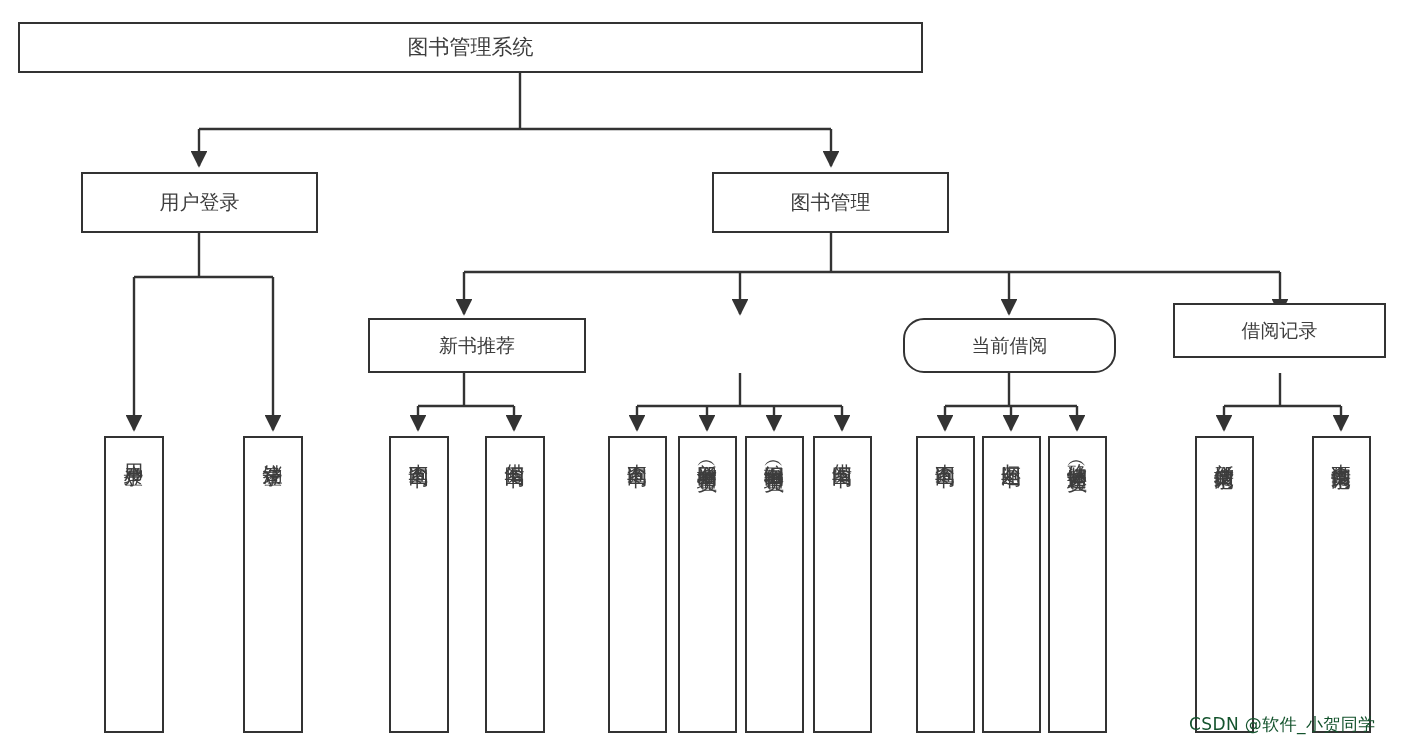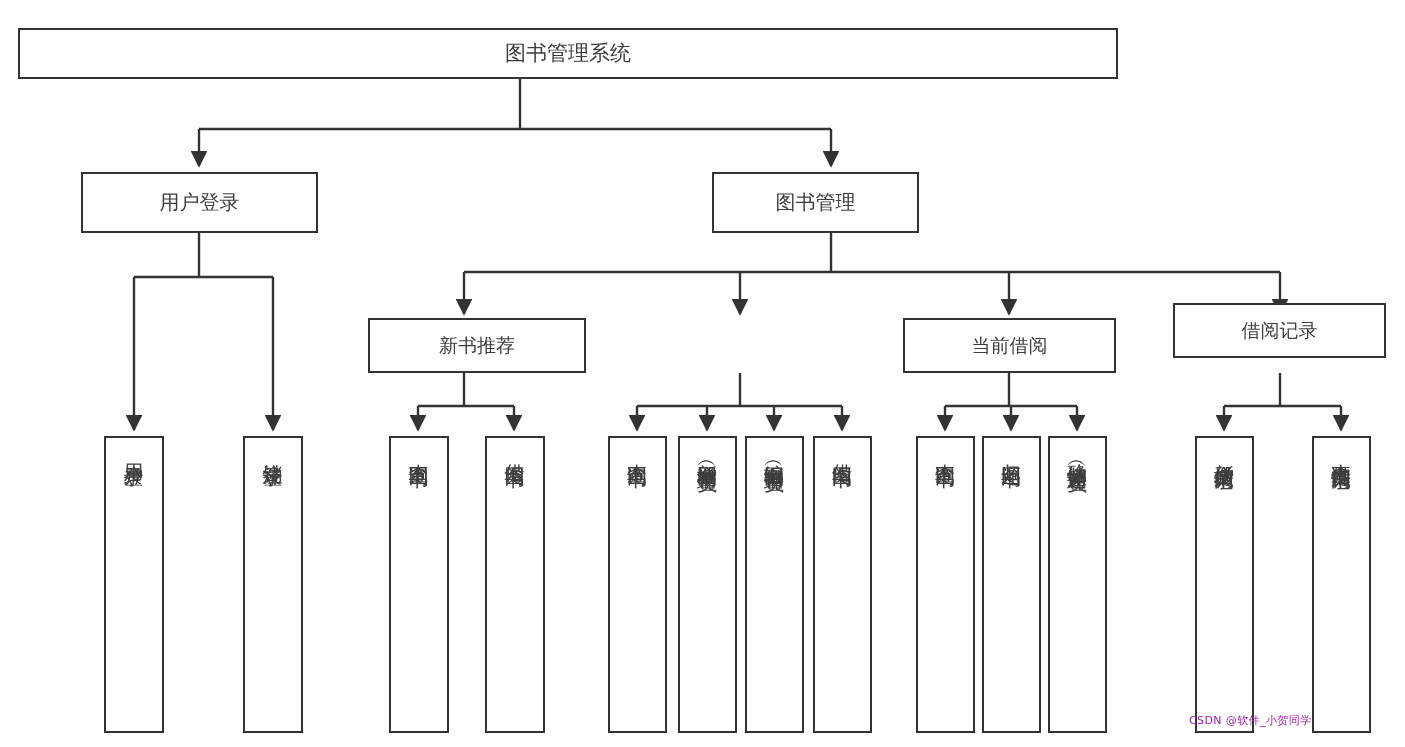--- a/index.html
+++ b/index.html
@@ -56,22 +56,22 @@
     writing-mode: vertical-rl;
     text-orientation: upright;
     letter-spacing: 1.5px;
     white-space: pre-line;
     line-height: 1.0;
   }
   .watermark {
     position: absolute;
     left: 1189px;
     top: 713px;
-    font-size: 11px;
-    color: #a21caf;
+    font-size: 17px;
+    color: #14532d;
     white-space: nowrap;
     letter-spacing: 0.4px;
   }
 </style>
 </head>
 <body>
 
 <div id="canvas">
 
   <svg id="wires" viewBox="0 0 1405 747" xmlns="http://www.w3.org/2000/svg">
@@ -117,35 +117,35 @@
       <path d="M 1011 406 L 1011 430" marker-end="url(#arrow)"></path>
       <path d="M 1077 406 L 1077 430" marker-end="url(#arrow)"></path>
 
       <path d="M 1280 373 L 1280 406"></path>
       <path d="M 1224 406 L 1341 406"></path>
       <path d="M 1224 406 L 1224 430" marker-end="url(#arrow)"></path>
       <path d="M 1341 406 L 1341 430" marker-end="url(#arrow)"></path>
     </g>
   </svg>
 
-  <div class="node root" style="left:18px; top:28px; width:1100px; height:51px;font-family:Liberation Serif, serif;">
+  <div class="node root" style="left:18px; top:22px; width:905px; height:51px;font-family:Liberation Serif, serif;">
     <span>图书管理系统</span>
   </div>
 
   <div class="node lvl1" style="left:81px; top:172px; width:237px; height:61px;">
     <span>用户登录</span>
   </div>
-  <div class="node lvl1" style="left:712px; top:172px; width:207px; height:61px;">
+  <div class="node lvl1" style="left:712px; top:172px; width:237px; height:61px;">
     <span>图书管理</span>
   </div>
 
   <div class="node lvl2" style="left:360px; top:318px; width:218px; height:55px;margin-left:8px;">
     <span>新书推荐</span>
   </div>
-  <div class="node lvl2" style="left:903px; top:318px; width:213px; height:55px;">
+  <div class="node lvl2" style="left:903px; top:318px; width:213px; height:55px;border-radius:21px;">
     <span>当前借阅</span>
   </div>
   <div class="node lvl2" style="left:1173px; top:303px; width:213px; height:55px;">
     <span>借阅记录</span>
   </div>
 
   <div class="node leaf" style="left:104px; top:436px; width:60px; height:297px;">
     <span class="vtext">用户登录</span>
   </div>
   <div class="node leaf" style="left:243px; top:436px; width:60px; height:297px;">

